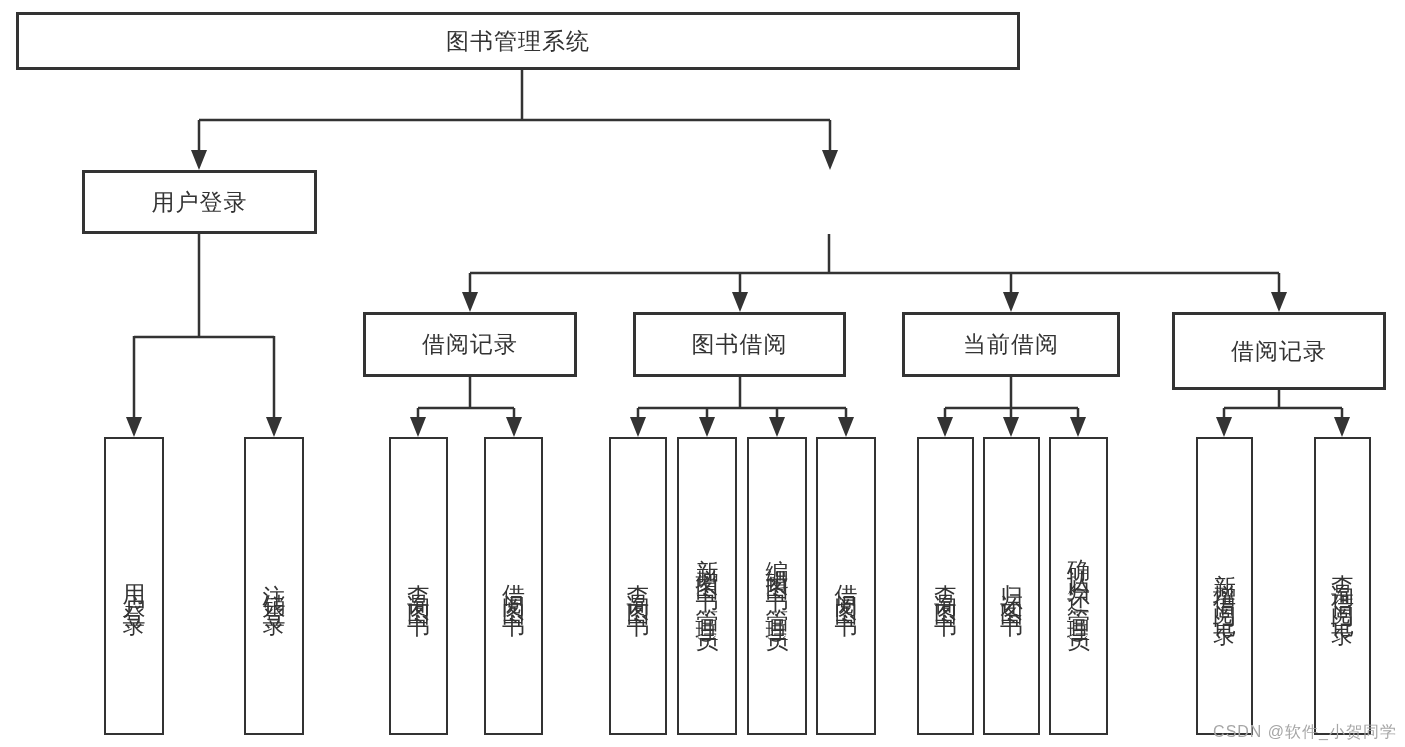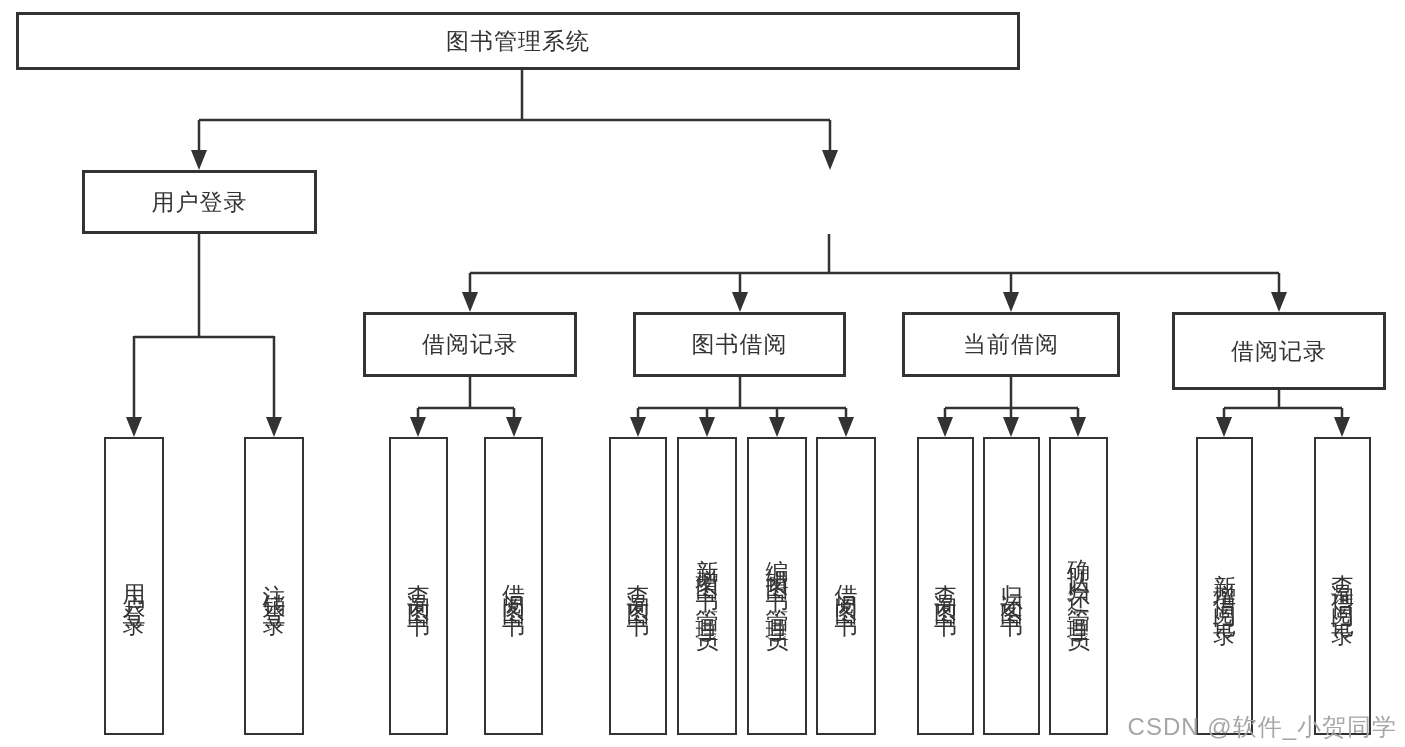--- a/index.html
+++ b/index.html
@@ -30,21 +30,21 @@
     writing-mode:vertical-rl;
     text-orientation:mixed;
     letter-spacing:10px;
     line-height:1;
     white-space:nowrap;
   }
   .watermark{
     position:absolute;
     right:8px;
     bottom:4px;
-    font-size:24px;
+    font-size:16px;
     color:#a6a6a6;
     letter-spacing:1px;
     z-index:5;
   }
 </style>
 </head>
 <body>
 
 <div class="canvas">
 

